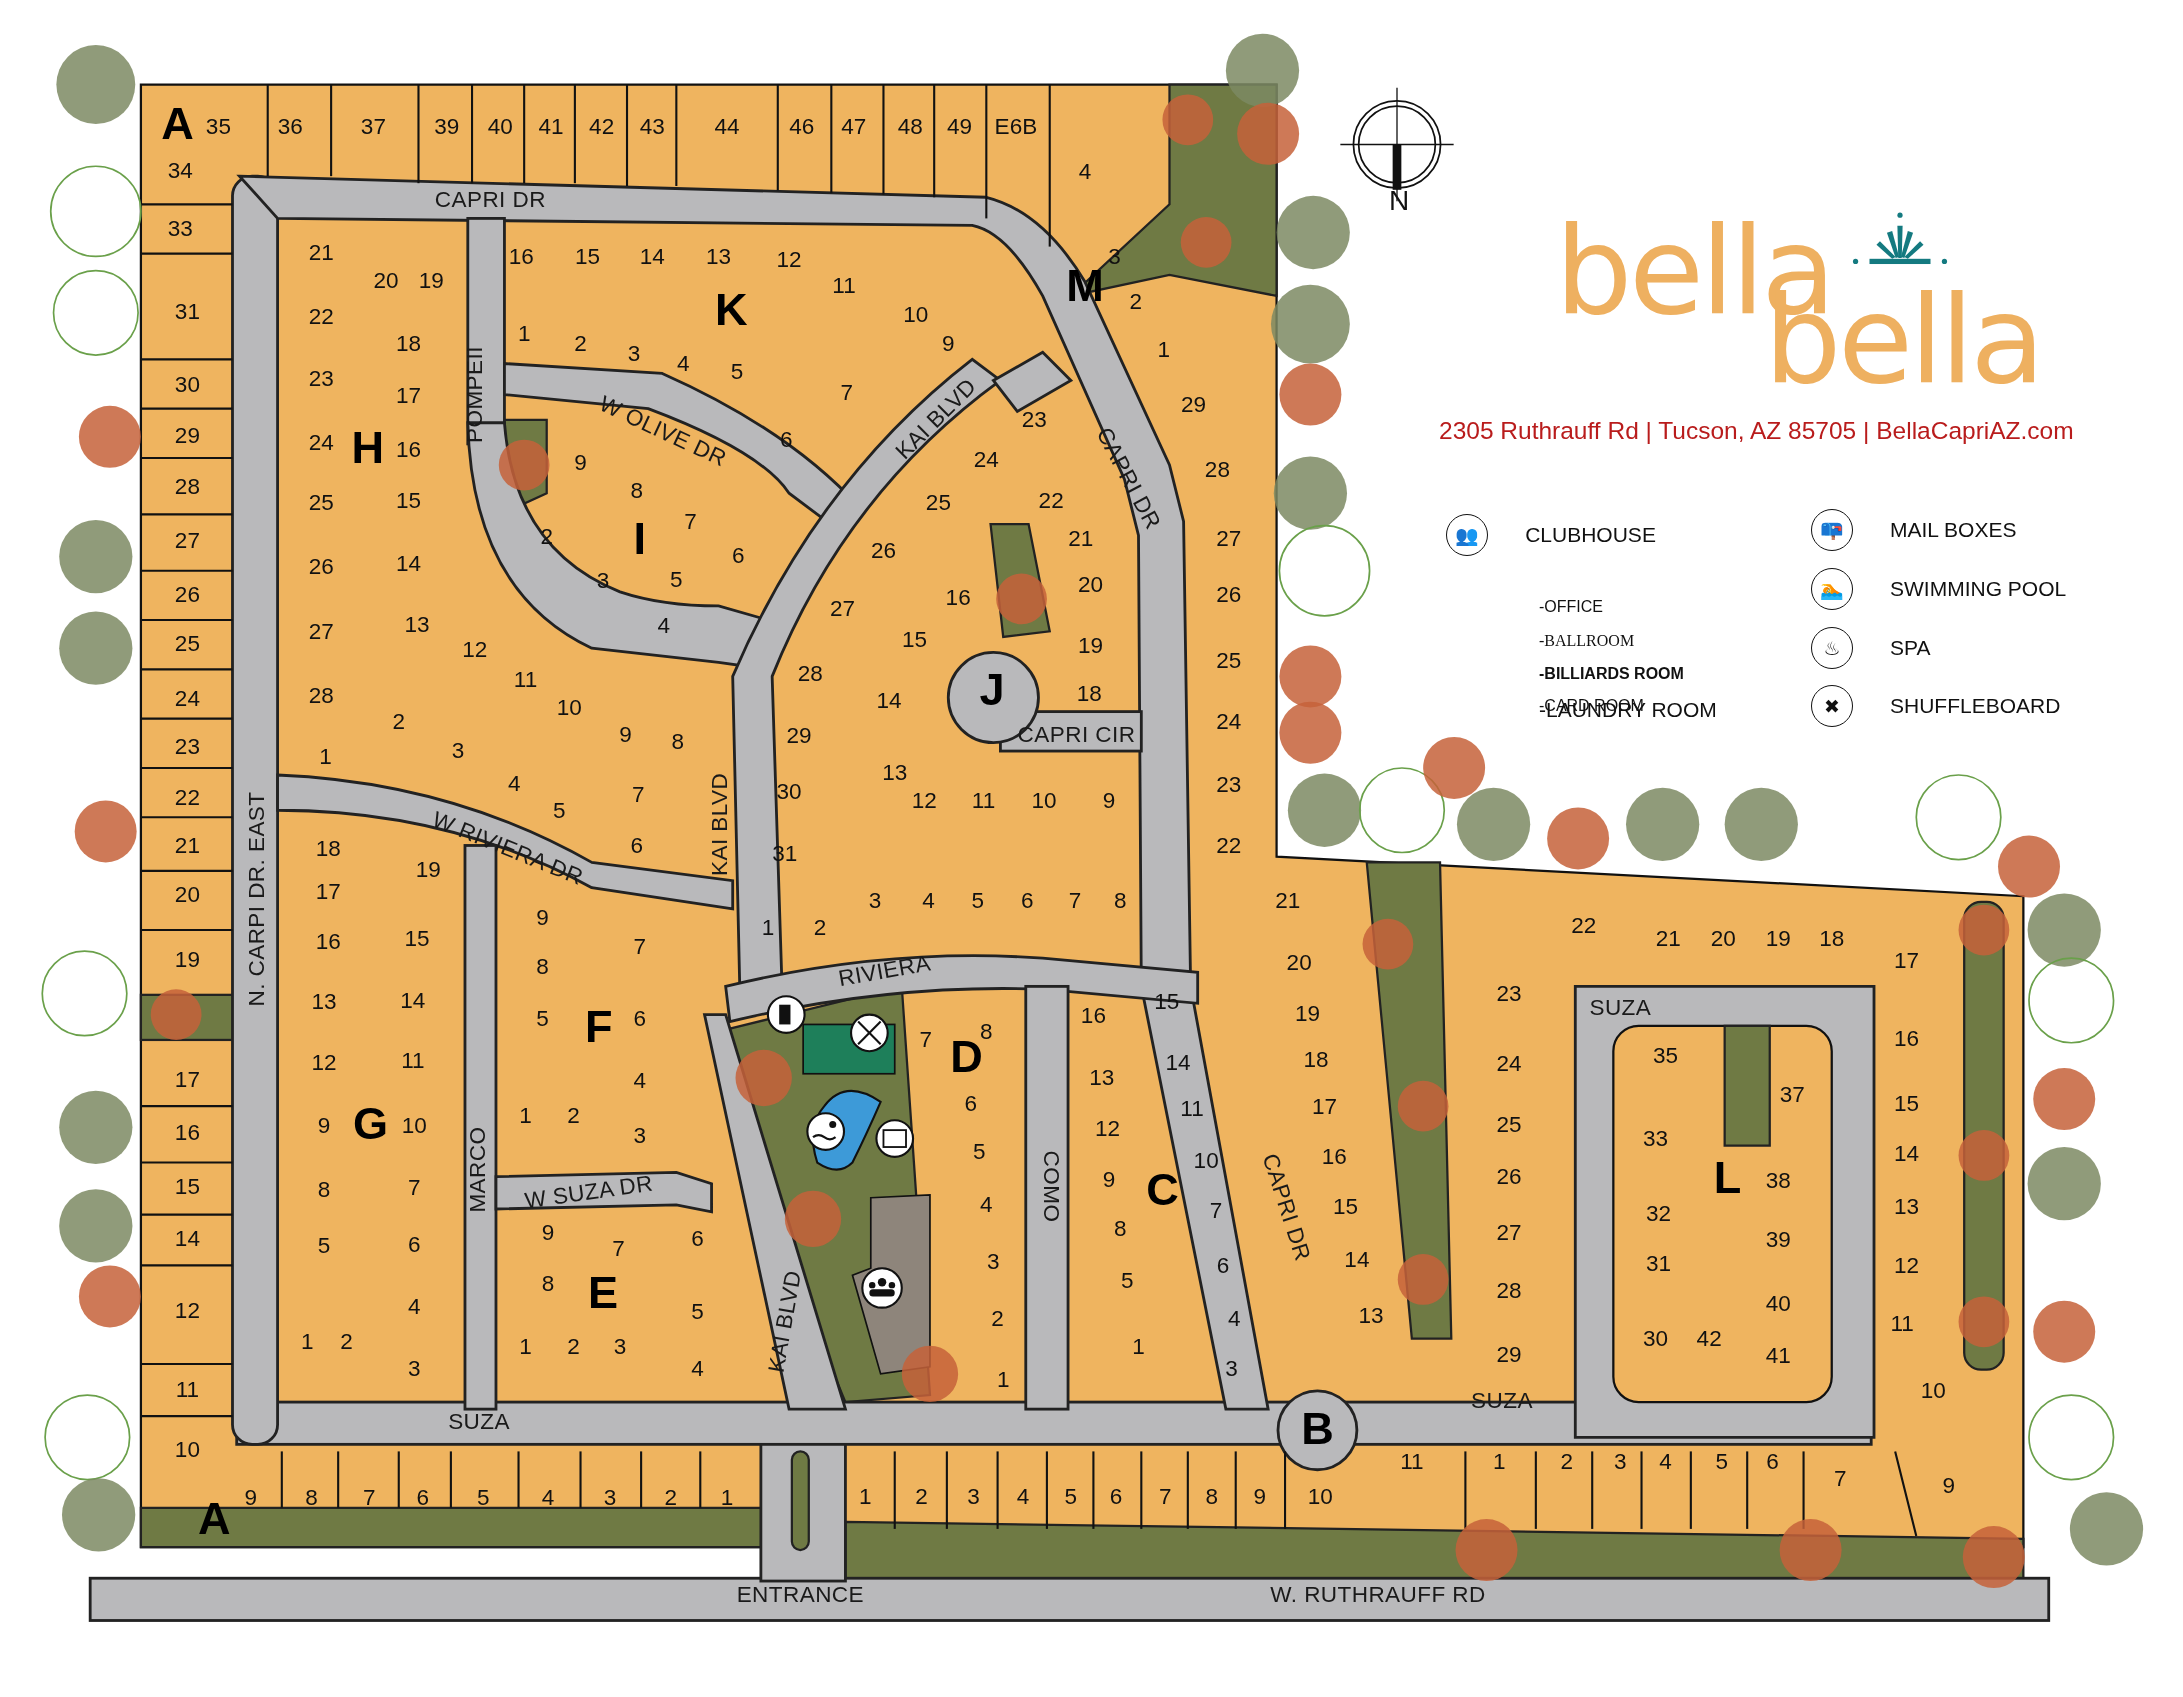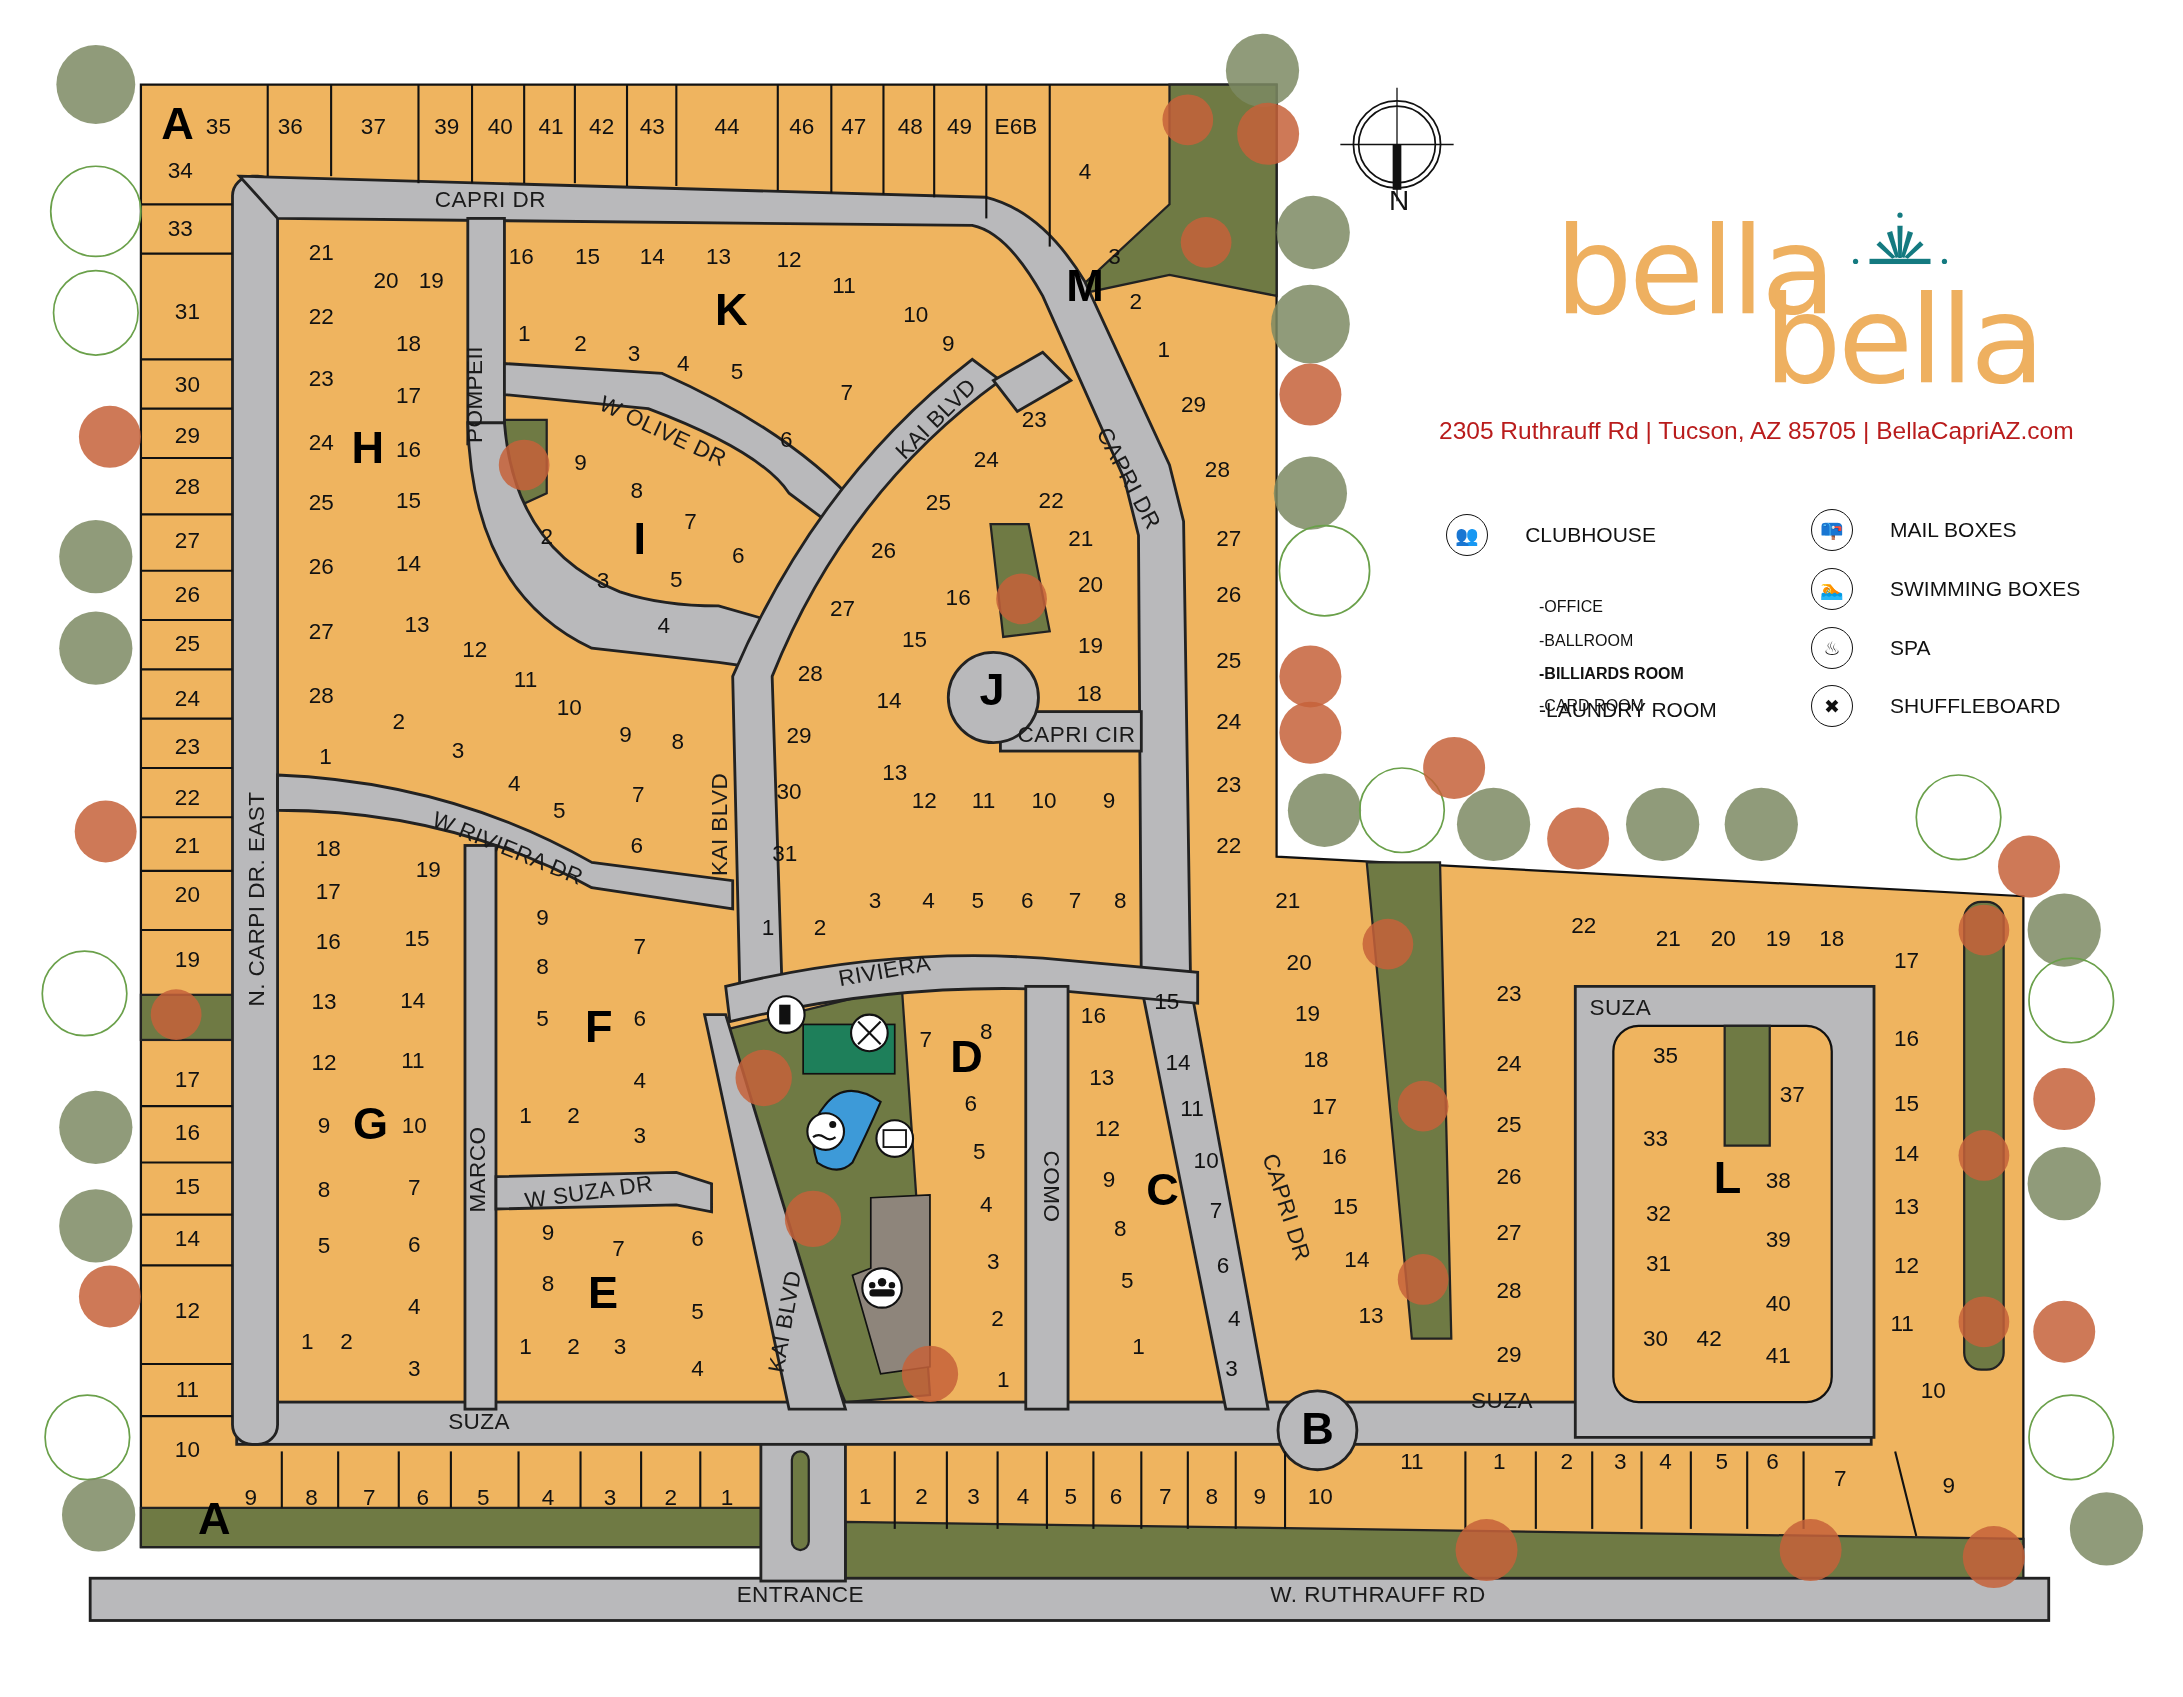--- a/index.html
+++ b/index.html
@@ -592,34 +592,34 @@
 </svg>
 
 <div class="address">2305 Ruthrauff Rd | Tucson, AZ 85705 | BellaCapriAZ.com</div>
 
 <div class="legend">
   <div class="leg-item" style="left:5.2px;top:0px;">
     <div class="leg-icon">👥</div>
     <span class="leg-label">CLUBHOUSE</span>
   </div>
   <div class="leg-sub" style="left:98px;top:52px;">-OFFICE</div>
-  <div class="leg-sub" style="left:98px;top:86px;">-BALLROOM</div>
+  <div class="leg-sub" style="left:98px;top:86px;font-family:Liberation Serif, serif;">-BALLROOM</div>
   <div class="leg-sub" style="left:98px;top:119px;font-weight:bold;">-BILLIARDS ROOM</div>
   <div class="leg-sub" style="left:98px;top:151px;">-CARD ROOM</div>
   <div class="leg-item" style="left:98px;top:184px;">
     <span>-LAUNDRY ROOM</span>
   </div>
 
   <div class="leg-item" style="left:370px;top:-5.2px;">
     <div class="leg-icon">📪</div>
     <span class="leg-label">MAIL BOXES</span>
   </div>
   <div class="leg-item" style="left:370px;top:54px;">
     <div class="leg-icon">🏊</div>
-    <span class="leg-label">SWIMMING BOXES</span>
+    <span class="leg-label">SWIMMING POOL</span>
   </div>
   <div class="leg-item" style="left:370px;top:113px;">
     <div class="leg-icon">♨</div>
     <span class="leg-label">SPA</span>
   </div>
   <div class="leg-item" style="left:370px;top:171px;">
     <div class="leg-icon">✖</div>
     <span class="leg-label">SHUFFLEBOARD</span>
   </div>
 </div>

